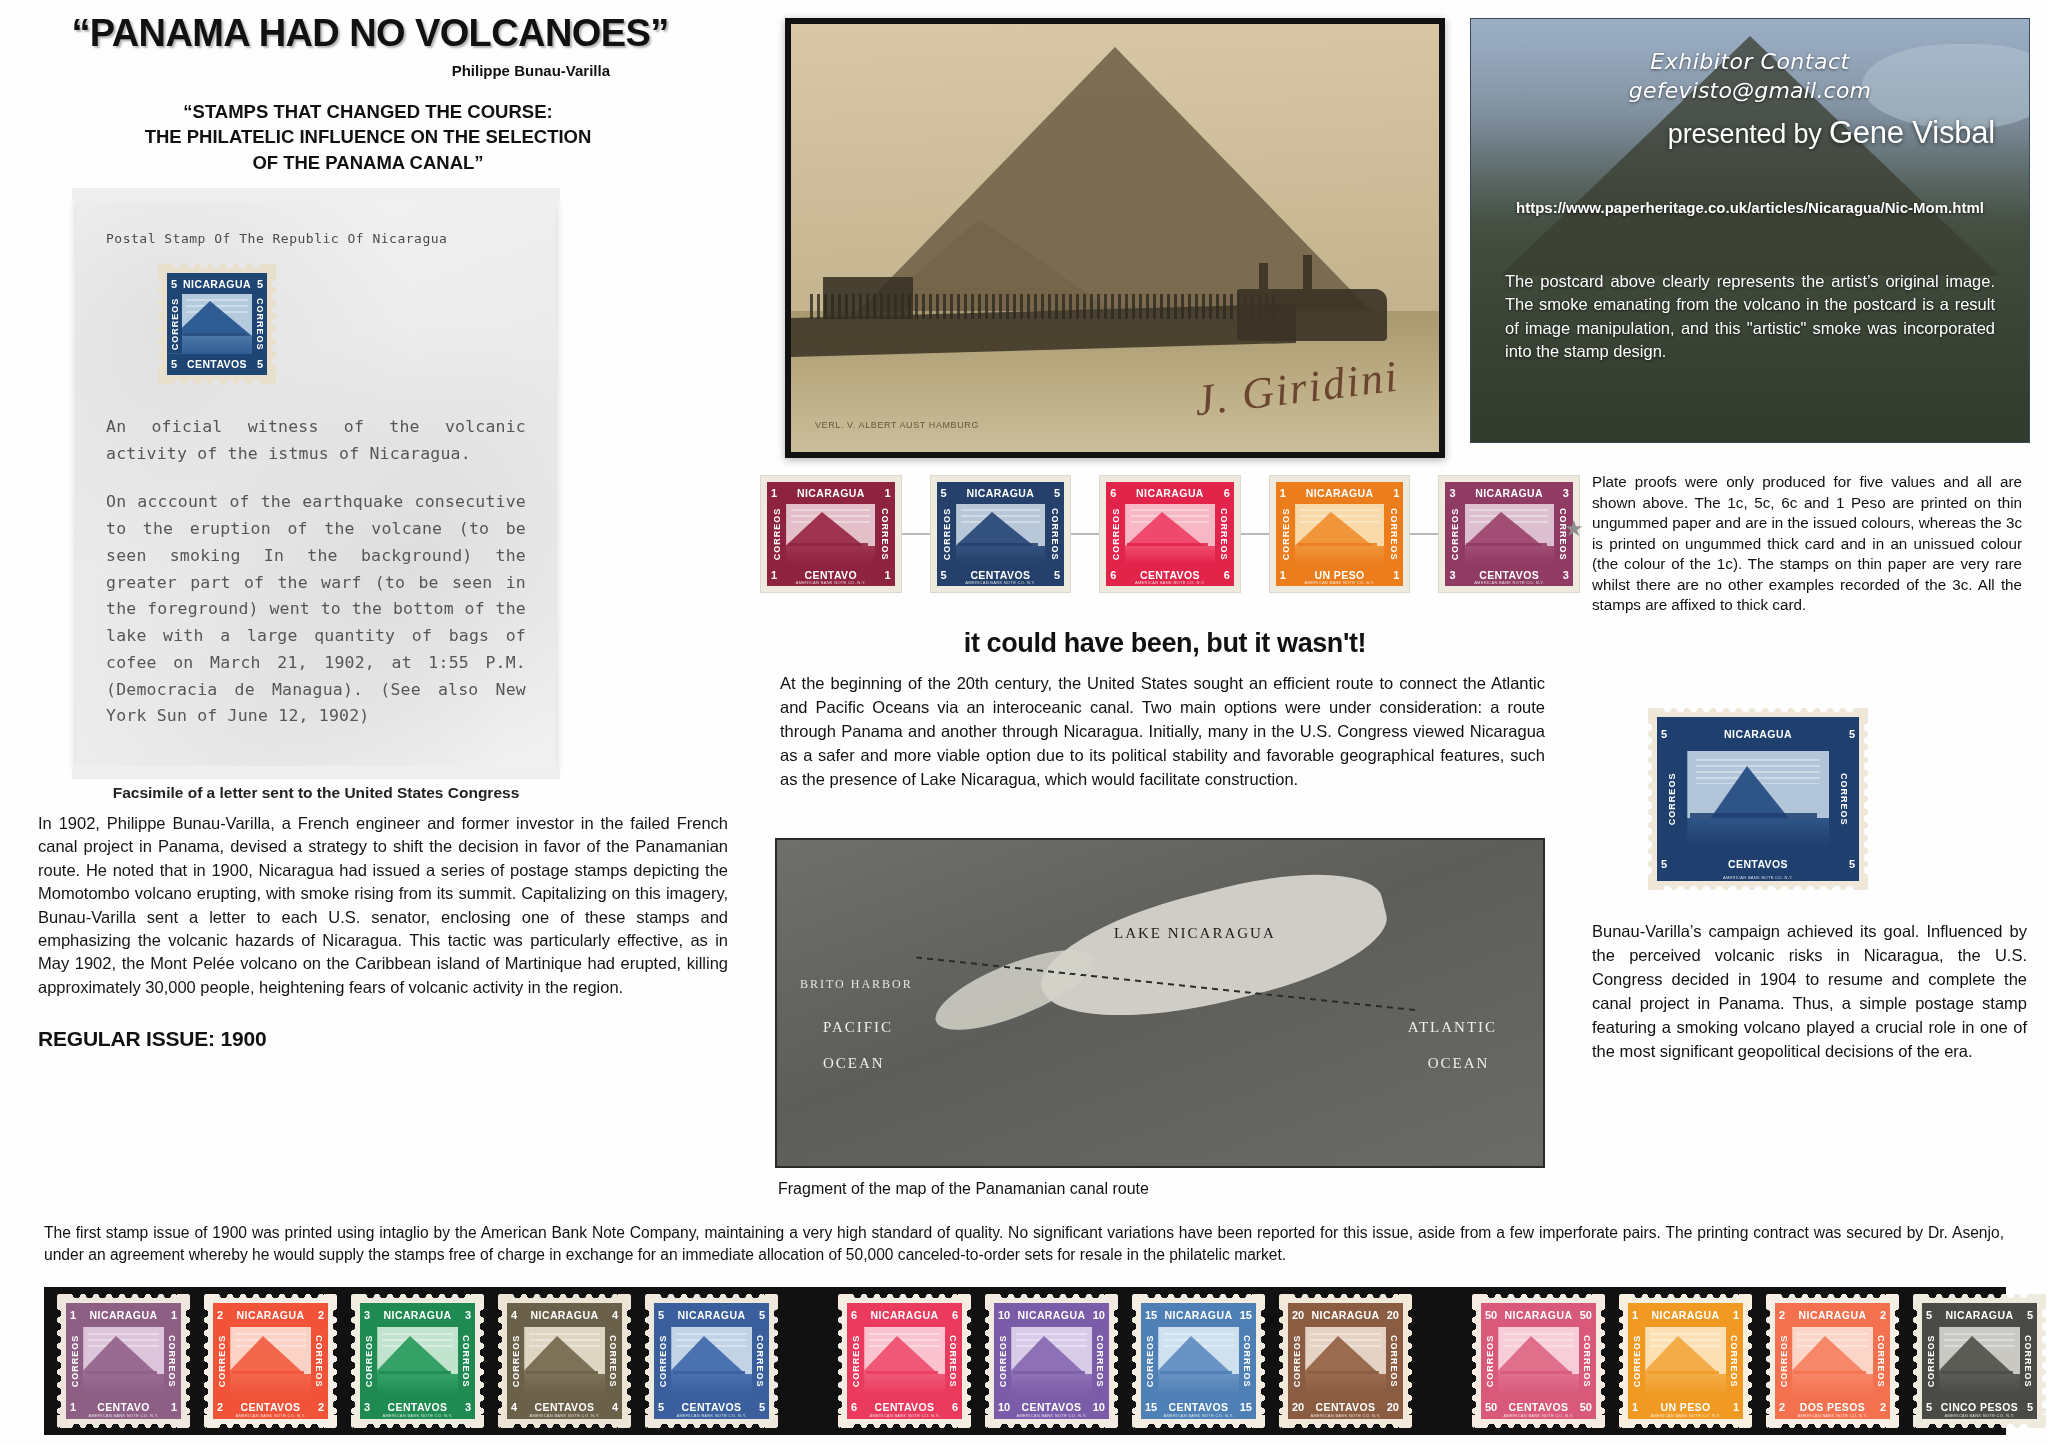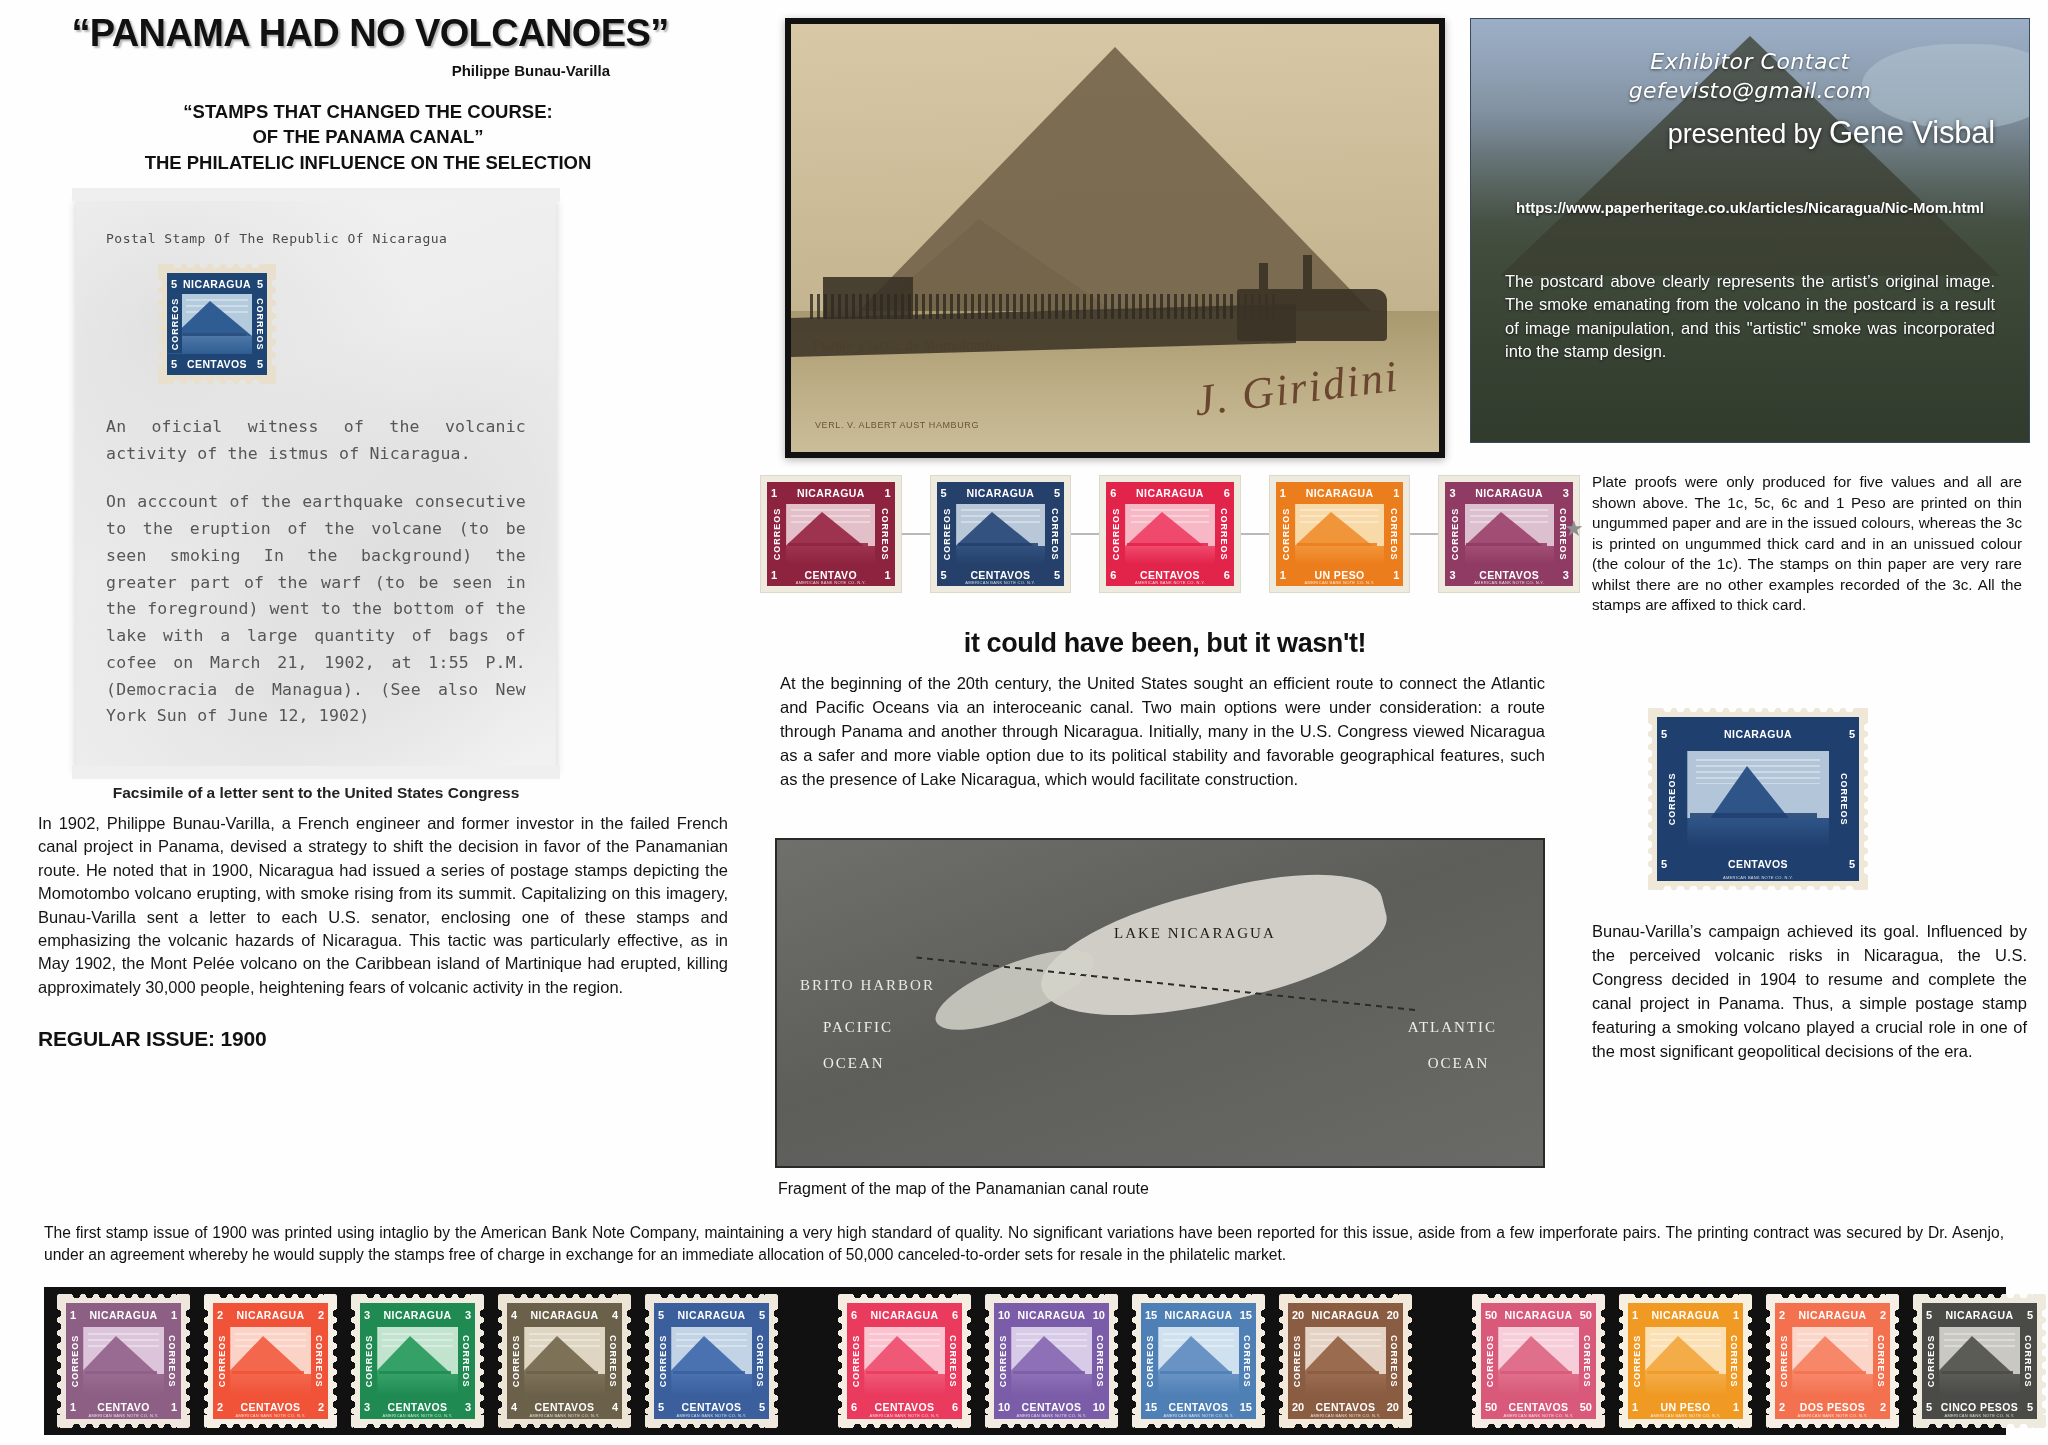--- a/index.html
+++ b/index.html
@@ -217,22 +217,22 @@
 </head>
 <body>
 
 <div class="page">
 
   <div class="col-left">
     <div class="main-title">“PANAMA HAD NO VOLCANOES”</div>
     <div class="byline">Philippe Bunau-Varilla</div>
     <div class="sub-title">
       <div>“STAMPS THAT CHANGED THE COURSE:</div>
+      <div>THE PHILATELIC INFLUENCE ON THE SELECTION</div>
       <div>OF THE PANAMA CANAL”</div>
-      <div>THE PHILATELIC INFLUENCE ON THE SELECTION</div>
     </div>
 
     <div class="letter-wrap">
       <div class="letter">
         <div class="letter-head">Postal Stamp Of The Republic Of Nicaragua</div>
         <div class="letter-stamp-row">
           <div class="bstamp" style="width:118px;height:120px;margin:0;">
             <div class="perf-frame" style="background:#e8e0cc"></div>
             <div class="stamp-design" style="background:#2f5d93">
               <div class="sd-top" style="background:#1e4573">
@@ -440,21 +440,21 @@
 
   <div class="map">
     <div class="map-lake"></div>
     <div class="map-lake2"></div>
     <div class="map-route"></div>
     <div class="map-lbl" style="left:44%; top:26%;">LAKE NICARAGUA</div>
     <div class="map-lbl white" style="left:6%; top:55%;">PACIFIC</div>
     <div class="map-lbl white" style="left:6%; top:66%;">OCEAN</div>
     <div class="map-lbl white" style="right:6%; top:55%;">ATLANTIC</div>
     <div class="map-lbl white" style="right:7%; top:66%;">OCEAN</div>
-    <div class="map-lbl" style="left:3%; top:42%; font-size:15px; color:#e8e7e0;">BRITO HARBOR</div>
+    <div class="map-lbl" style="left:3%; top:42%; font-size:12px; color:#e8e7e0;">BRITO HARBOR</div>
   </div>
   <div class="map-caption">Fragment of the map of the Panamanian canal route</div>
 
   <div class="contact">
     <div class="contact-bg"></div>
     <div class="contact-volcano"></div>
     <div class="contact-lake"></div>
     <div class="contact-txt">
       <div class="c-exh">Exhibitor Contact</div>
       <div class="c-mail">gefevisto@gmail.com</div>

